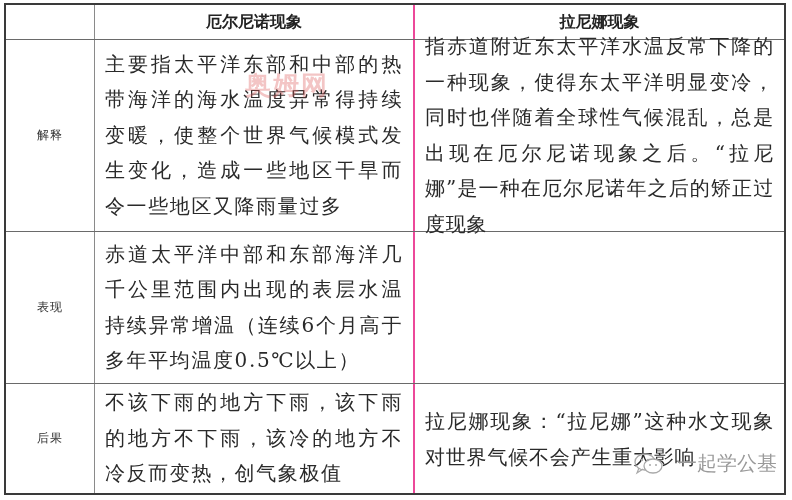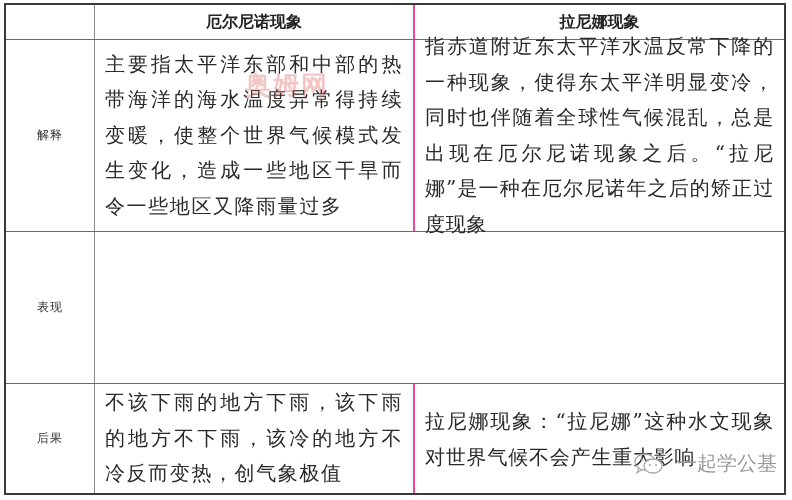--- a/index.html
+++ b/index.html
@@ -120,20 +120,23 @@
     </div>
     <div class="cell c3">
       <div class="body-text">指赤道附近东太平洋水温反常下降的一种现象，使得东太平洋明显变冷，同时也伴随着全球性气候混乱，总是出现在厄尔尼诺现象之后。“拉尼娜”是一种在厄尔尼诺年之后的矫正过度现象</div>
     </div>
   </div>
 
   <div class="row" style="top:227px; height:152px;">
     <div class="cell c1">
       <span class="label">表现</span>
     </div>
+    <div class="cell c2">
+      <div class="body-text">赤道太平洋中部和东部海洋几千公里范围内出现的表层水温持续异常增温（连续6个月高于多年平均温度0.5℃以上）</div>
+    </div>
   </div>
 
   <div class="row last" style="top:379px; bottom:0;">
     <div class="cell c2">
       <div class="body-text">不该下雨的地方下雨，该下雨的地方不下雨，该冷的地方不冷反而变热，创气象极值</div>
     </div>
     <div class="cell c1">
       <span class="label">后果</span>
     </div>
     <div class="cell c3" style="align-items:flex-start; padding-top:20px;">

